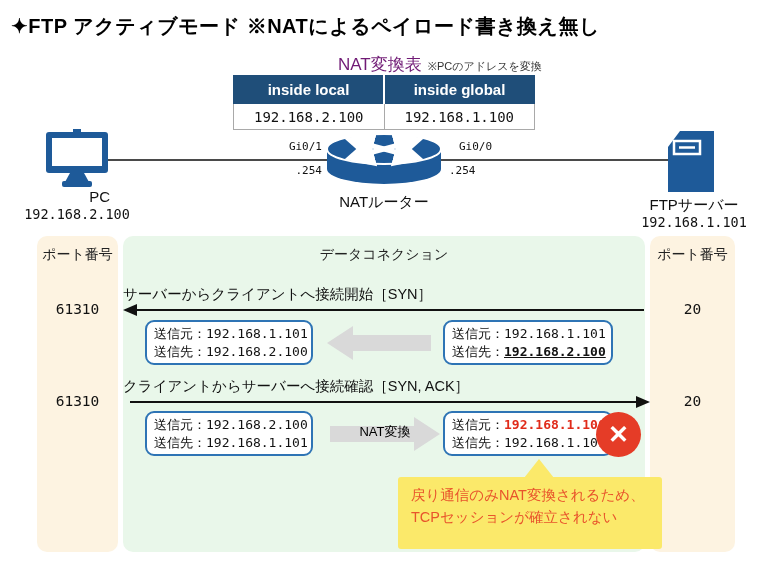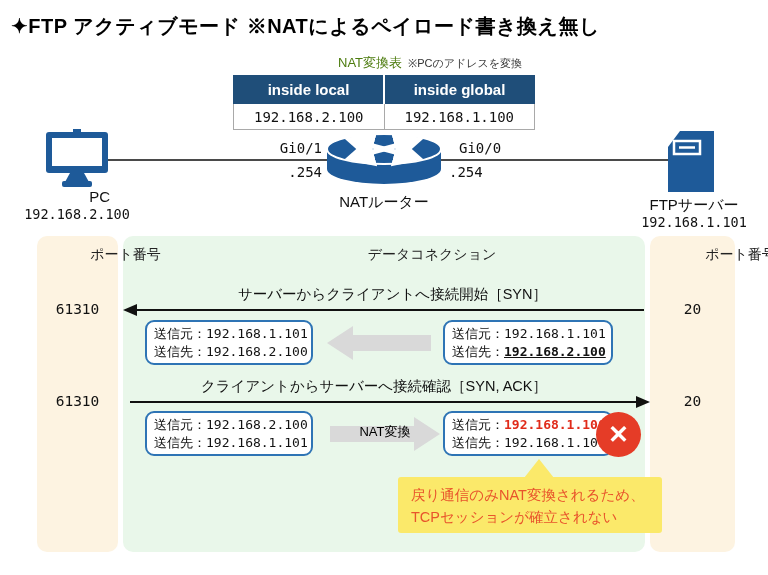--- a/index.html
+++ b/index.html
@@ -6,46 +6,46 @@
   .stage{
     position:relative;width:768px;height:575px;background:#ffffff;overflow:hidden;
     font-family:"Liberation Sans",sans-serif;color:#111;
   }
   .abs{position:absolute;}
 
   .title{position:absolute;top:13px;left:0;width:611px;text-align:center;
          font-size:20px;font-weight:bold;letter-spacing:0.5px;color:#000;}
 
   .nat-caption{position:absolute;left:338px;top:53px;white-space:nowrap;}
-  .nat-caption-title{font-size:13px;color:#4d7c0f;}
+  .nat-caption-title{font-size:17px;color:#701a75;}
   .nat-caption-note{font-size:11px;color:#333;margin-left:6px;}
 
   table.nat-table{position:absolute;left:233px;top:75px;border-collapse:collapse;border-radius:15px;}
   table.nat-table th{width:147px;height:25px;background:#1f4e79;color:#fff;
     font-size:15px;font-weight:bold;border:1px solid #1f4e79;}
   table.nat-table th + th{border-left:2px solid #fff;}
   table.nat-table td{width:147px;height:23px;background:#fff;color:#111;
     font-size:14px;text-align:center;border:1px solid #a9a9a9;
     font-family:"DejaVu Sans Mono",monospace;}
 
   .net-line{position:absolute;left:105px;top:159px;width:565px;height:2px;background:#4a4a4a;}
 
   .dev-label{position:absolute;font-size:15px;color:#111;text-align:center;}
   .dev-ip{position:absolute;font-size:13.5px;color:#111;text-align:center;
           font-family:"DejaVu Sans Mono",monospace;}
-  .if-label{position:absolute;font-size:14px;color:#111;
+  .if-label{position:absolute;font-size:11px;color:#111;
             font-family:"DejaVu Sans Mono",monospace;}
 
   .panel{position:absolute;top:236px;height:316px;border-radius:10px;}
   .panel-cream{background:#fdf3e1;}
   .panel-green{background:#e9f7ea;}
 
-  .col-header{position:absolute;top:246px;font-size:14px;color:#222;text-align:center;margin-left:48px;}
-
-  .seq-label{position:absolute;left:123px;width:424px;text-align:right;
+  .col-header{position:absolute;top:246px;font-size:14px;color:#222;text-align:center;}
+
+  .seq-label{position:absolute;left:123px;width:424px;text-align:left;
              font-size:14.5px;color:#111;}
   .seq-line{position:absolute;height:2px;background:#111;}
   .arrowhead-left{position:absolute;width:0;height:0;
     border-top:6px solid transparent;border-bottom:6px solid transparent;
     border-right:14px solid #111;}
   .arrowhead-right{position:absolute;width:0;height:0;
     border-top:6px solid transparent;border-bottom:6px solid transparent;
     border-left:14px solid #111;}
   .port{position:absolute;font-size:14.5px;text-align:center;color:#111;
         font-family:"DejaVu Sans Mono",monospace;}
@@ -67,21 +67,21 @@
     border-top:17px solid transparent;border-bottom:17px solid transparent;
     border-left:26px solid #d9d9d9;}
   .nat-arrow-label{position:absolute;left:330px;top:423px;width:110px;
     text-align:center;font-size:13px;color:#000;z-index:2;}
 
   .error-badge{position:absolute;left:596px;top:412px;width:45px;height:45px;
     border-radius:50%;background:#e53c27;display:flex;align-items:center;
     justify-content:center;z-index:4;}
   .error-badge span{color:#fff;font-size:25px;font-weight:bold;line-height:1;}
 
-  .note-bubble{position:absolute;left:398px;top:477px;width:264px;height:56px;
+  .note-bubble{position:absolute;left:398px;top:477px;width:264px;height:72px;
     background:#fbe96a;border-radius:3px;box-sizing:border-box;
     padding:7px 0 0 13px;z-index:5;}
   .note-bubble div{font-size:14.5px;line-height:22px;color:#e8542c;font-weight:500;}
   .note-tail{position:absolute;left:524px;top:459px;width:0;height:0;z-index:5;
     border-left:15px solid transparent;border-right:15px solid transparent;
     border-bottom:19px solid #fbe96a;}
 </style>
 </head>
 <body>
 

